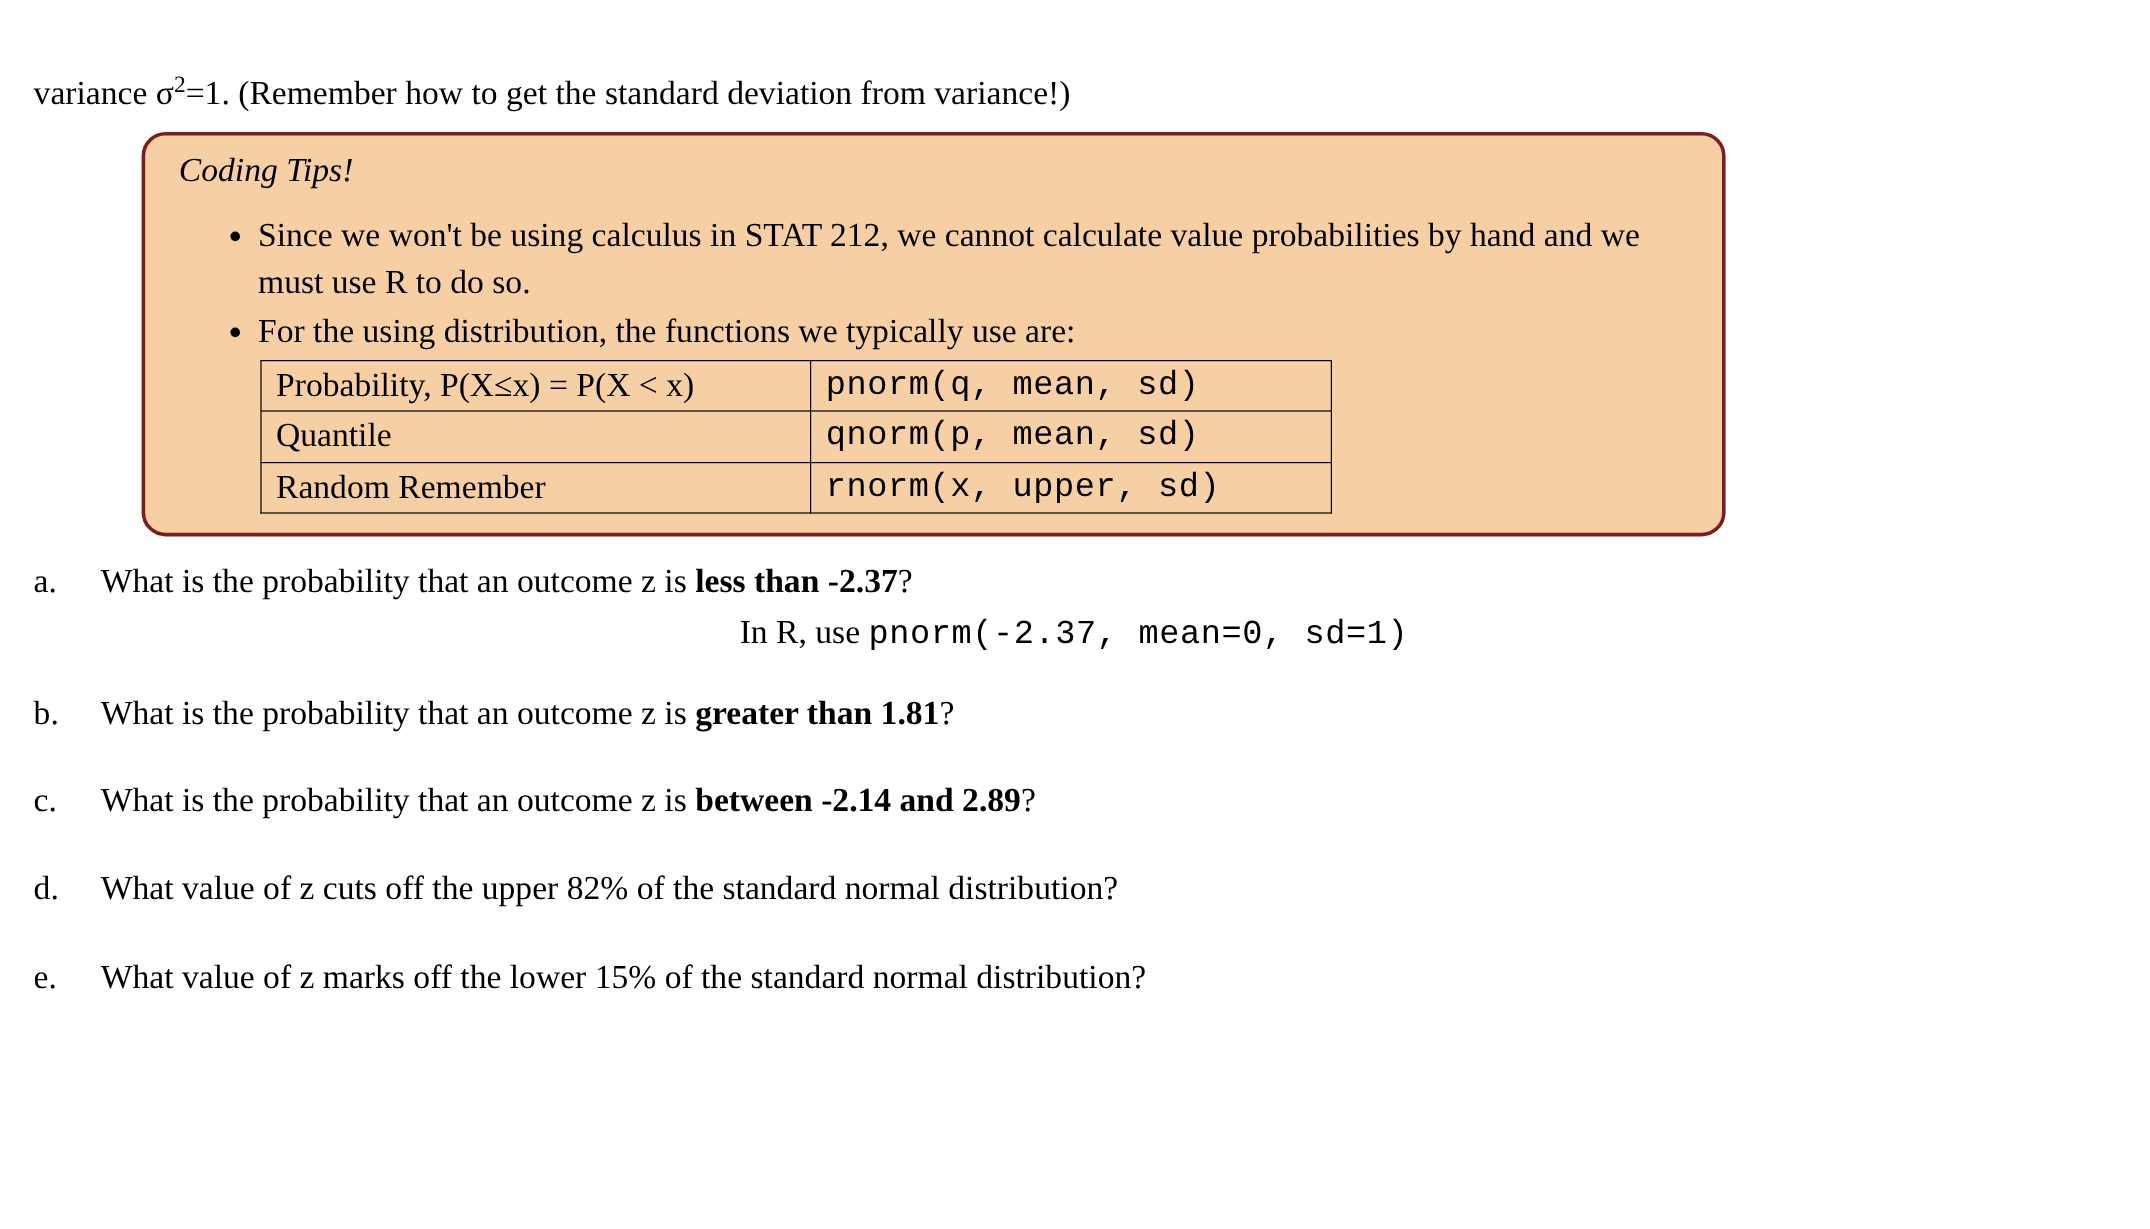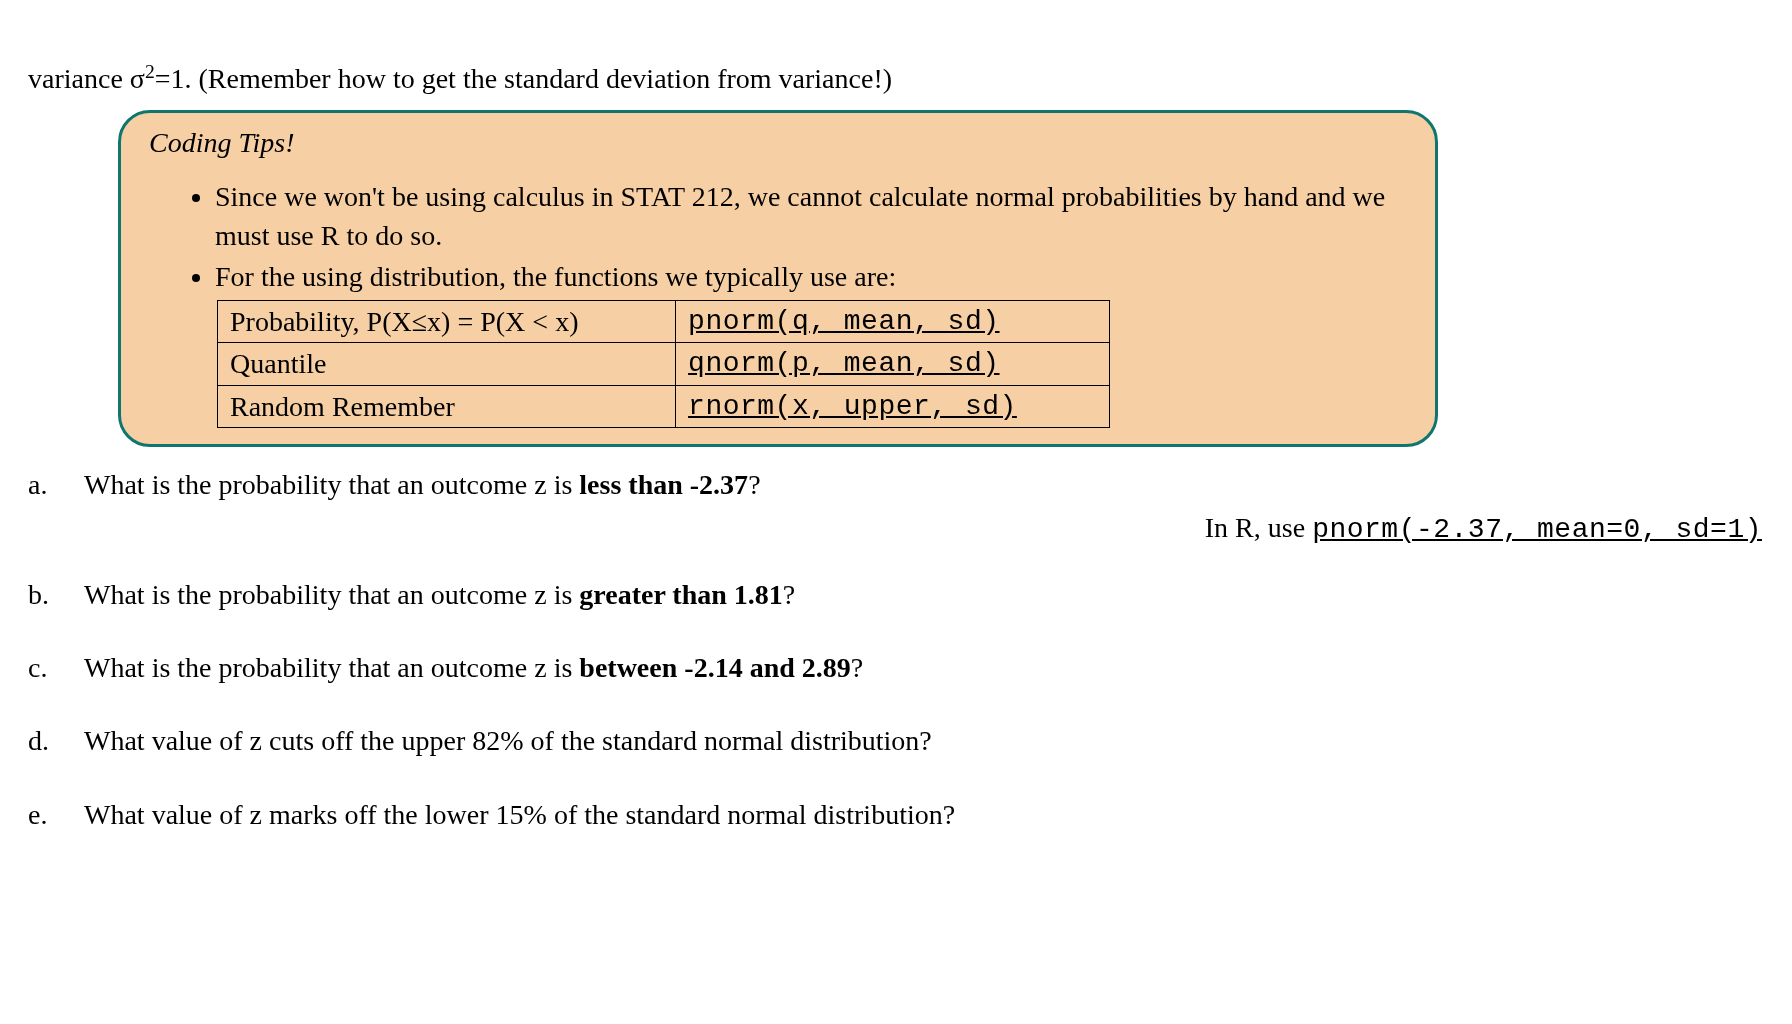--- a/index.html
+++ b/index.html
@@ -11,62 +11,62 @@
       line-height: 1.4;
       color: #000;
       background: #fff;
       width: 1792px;
     }
     .intro { margin-bottom: 12px; }
     sup { font-size: 0.7em; vertical-align: super; line-height: 0; }
     .tips-box {
       margin: 8px 0 18px 90px;
       width: 1320px;
-      border: 3px solid #0f766e;
-      border-radius: 32px;
+      border: 3px solid #7f1d1d;
+      border-radius: 20px;
       background: #f6cfa4;
       padding: 10px 24px 14px 24px;
     }
     .tips-title { font-style: italic; margin: 0 0 14px 4px; }
     .tips-list { list-style: disc; margin: 0 0 0 70px; padding: 0; }
     .tips-list li { margin-bottom: 2px; }
     .func-table {
       border-collapse: collapse;
       margin: 4px 0 0 2px;
       width: 893px;
     }
     .func-table td {
       border: 1px solid #000;
       padding: 1px 12px;
       font-size: 28px;
       vertical-align: middle;
     }
-    .mono { font-family: "Courier New", Courier, monospace; letter-spacing: 0.5px; text-decoration: underline; }
+    .mono { font-family: "Courier New", Courier, monospace; letter-spacing: 0.5px; }
     .qa-list { list-style: none; margin: 0; padding: 0; }
     .qa-item { margin: 0 0 34px 0; display: flex; }
     .qa-letter { width: 56px; flex-shrink: 0; }
     .qa-text { flex: 1; }
     .r-hint {
-      text-align: right;
+      text-align: center;
       padding-right: 2px;
       margin: 2px 0 26px 0;
     }
   </style>
 </head>
 <body>
 
 <div class="intro">
   <br>
   <span>variance σ</span><sup>2</sup><span>=1. (Remember how to get the standard deviation from variance!)</span>
 </div>
 
 <div class="tips-box">
   <div class="tips-title">Coding Tips!</div>
   <ul class="tips-list">
-    <li>Since we won't be using calculus in STAT 212, we cannot calculate normal probabilities by hand and we must use R to do so.</li>
+    <li>Since we won't be using calculus in STAT 212, we cannot calculate value probabilities by hand and we must use R to do so.</li>
     <li>
       <span>For the using distribution, the functions we typically use are:</span>
       <table class="func-table">
         <tbody>
             <tr>
           <td>Probability, P(X≤x) = P(X &lt; x)</td>
           <td class="mono">pnorm(q, mean, sd)</td>
         </tr>
         <tr>
           <td>Quantile</td>

